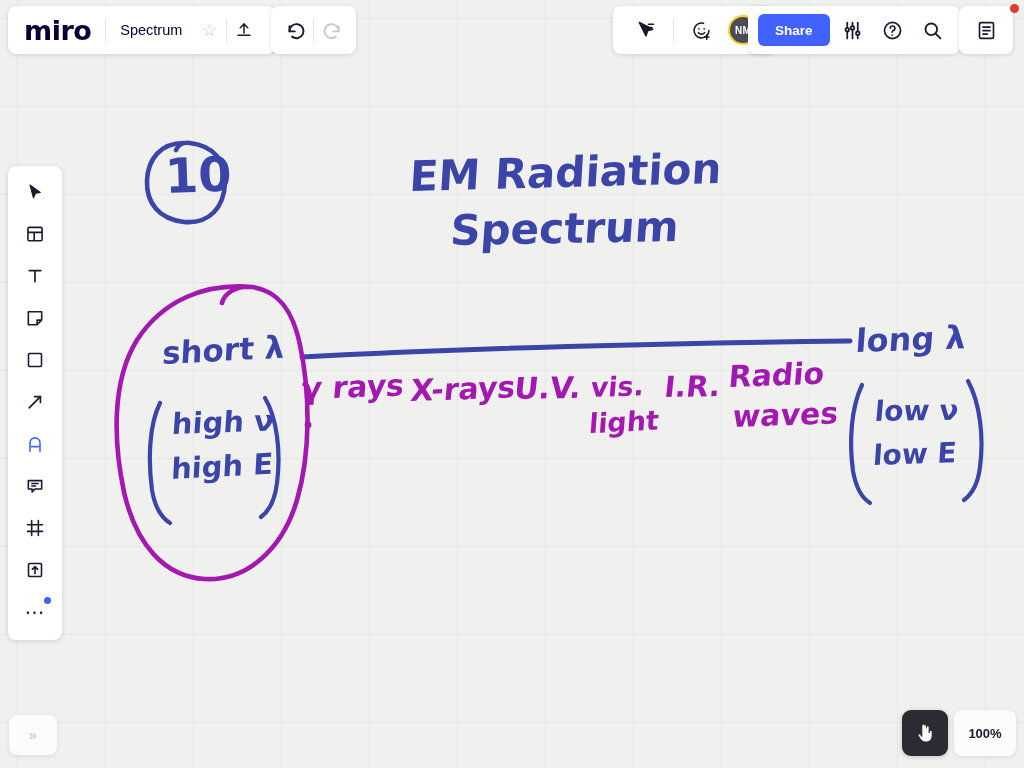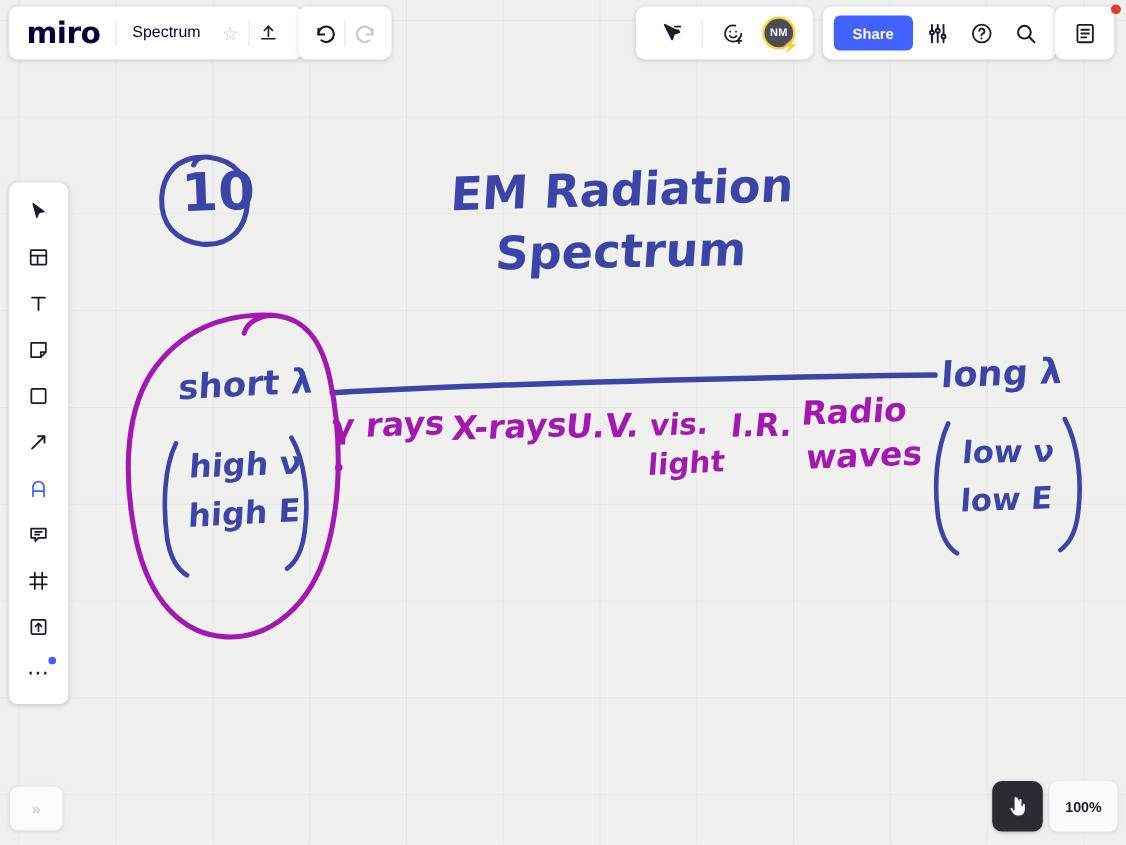--- a/index.html
+++ b/index.html
@@ -46,21 +46,21 @@
     background: #ffffff;
     border-radius: 8px;
     box-shadow: 0 1px 4px rgba(0,0,0,0.14);
     display: flex;
     align-items: center;
     pointer-events: auto;
   }
 
   .grp-left   { left: 8px;  padding: 0 14px 0 16px; gap: 0; }
   .grp-undo   { left: 271px; padding: 0 8px; gap: 0; }
-  .grp-collab { left: 578px; padding: 0 16px; gap: 10px; text-align: right; }
+  .grp-collab { left: 613px; padding: 0 16px; gap: 10px; text-align: right; }
   .grp-main   { left: 748px; padding: 0 10px; gap: 6px; }
   .grp-notes  { left: 959px; padding: 0 10px; }
 
   .miro-logo {
     font-size: 27px;
     font-weight: 700;
     letter-spacing: -0.5px;
     color: #050038;
     line-height: 1;
     padding-right: 14px;

